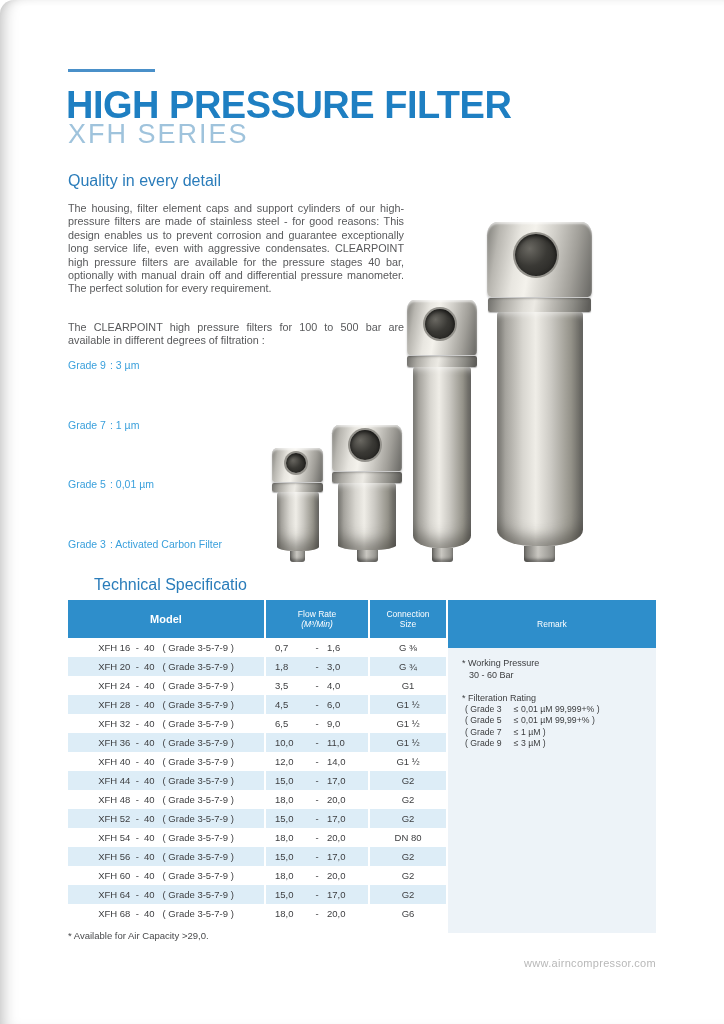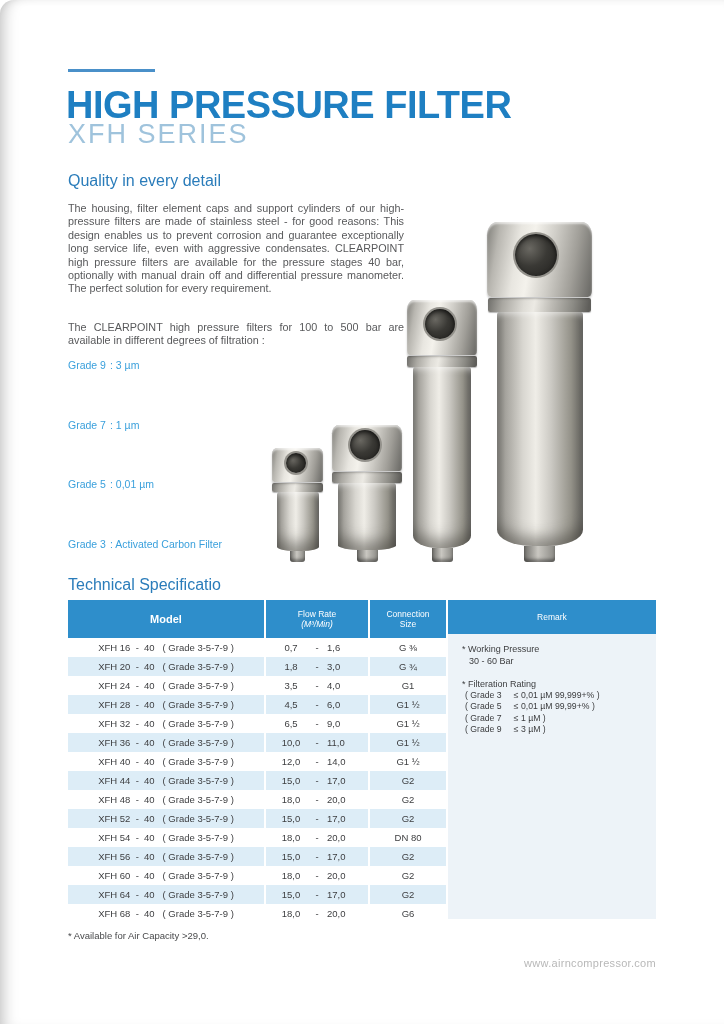--- a/index.html
+++ b/index.html
@@ -8,21 +8,21 @@
 
   .page { position:absolute; inset:0; background:#ffffff; border-radius:14px 0 0 0;
           box-shadow: inset 14px 0 16px -12px rgba(0,0,0,0.28), inset 0 6px 10px -8px rgba(0,0,0,0.10); }
 
   
   .accent-line { position:absolute; left:68px; top:69px; width:87px; height:3px; background:#4a90c9; }
   .page-title { position:absolute; left:66px; top:84px; font-size:38px; font-weight:800; letter-spacing:-0.5px; color:#1e7fc2; }
   .page-subtitle { position:absolute; left:68px; top:119px; font-size:27px; font-weight:300; letter-spacing:2px; color:#9fc3dc; }
   .sec-heading { position:absolute; left:68px; font-size:16px; font-weight:500; color:#2a7cba; }
   .h-quality { top:172px; }
-  .h-tech    { top:576px; }
+  .h-tech    { top:576px;margin-left:26px; }
 
   
   .body-text { position:absolute; left:68px; width:336px; font-size:10.8px; line-height:13.4px;
                color:#58595b; text-align:justify; }
   .p1 { top:202px; }
   .p2 { top:289px;margin-top:32px; }
   .grades { position:absolute; left:68px; top:312px; }
   .grade-row { display:flex; font-size:10.5px; line-height:11.6px; color:#3aa0dc;margin-top:48px; }
   .g-label { width:42px; }
   .g-value { white-space:pre; }
@@ -55,28 +55,28 @@
   
   .spec-table { position:absolute; left:68px; top:600px; width:588px; display:flex; gap:2px; }
   .left-cols { width:378px; }
   .t-header-row { display:flex; gap:2px; height:38px; }
   .th { background:#2e8ecb; color:#ffffff; display:flex; flex-direction:column; justify-content:center; align-items:center; text-align:center; }
   .th-model { width:196px; font-size:11px; font-weight:bold; }
   .th-flow  { width:102px; font-size:8.5px; line-height:10.5px; }
   .th-conn  { width:76px;  font-size:8.5px; line-height:10.5px; }
   .th-unit  { font-style:italic; }
   .remark-col { width:208px; }
-  .th-remark { height:34px; font-size:8.5px; }
+  .th-remark { height:48px; font-size:8.5px; }
   .tr { display:flex; gap:2px; height:19px; }
   .td { display:flex; align-items:center; justify-content:center; font-size:9.5px; color:#3d3e40; background:#ffffff; }
   .tr:nth-child(even) .td { background:#ddedf7; }
   .td-model { width:196px; white-space:pre; }
   .td-flow  { width:102px; }
   .td-conn  { width:76px; }
-  .fmin { width:32px; text-align:center; }
+  .fmin { width:32px; text-align:left; }
   .fdash { width:20px; text-align:center; }
   .fmax { width:32px; text-align:left; }
 
   .remark-panel { height:285px; background:#edf3f8; padding:9px 16px 0 14px; color:#3c3d3f; }
   .r-title { font-size:9px; line-height:12px; }
   .r-value { font-size:9px; line-height:12px; padding-left:7px; }
   .r-gap { margin-top:11px; }
   .fr-item { font-size:8.7px; line-height:11.3px; white-space:pre; padding-left:3px; }
 
   .footnote { position:absolute; left:68px; top:930px; font-size:9.5px; color:#48494b; }

